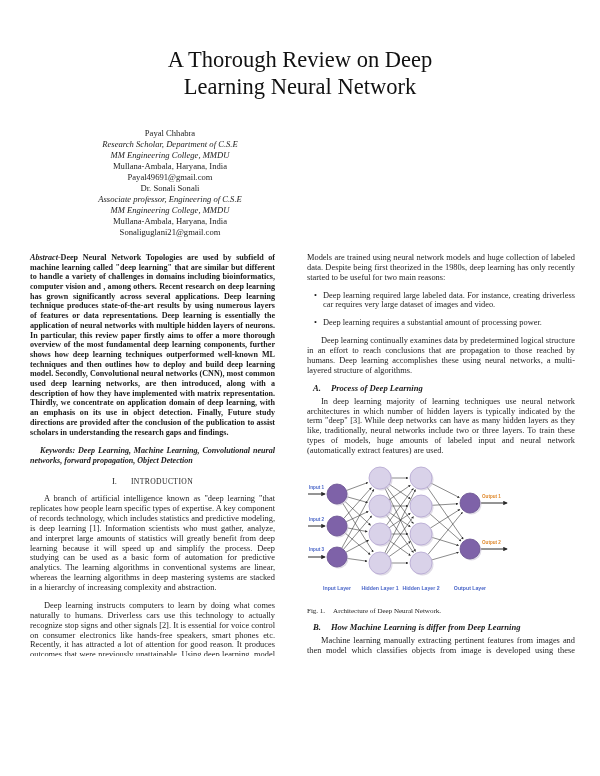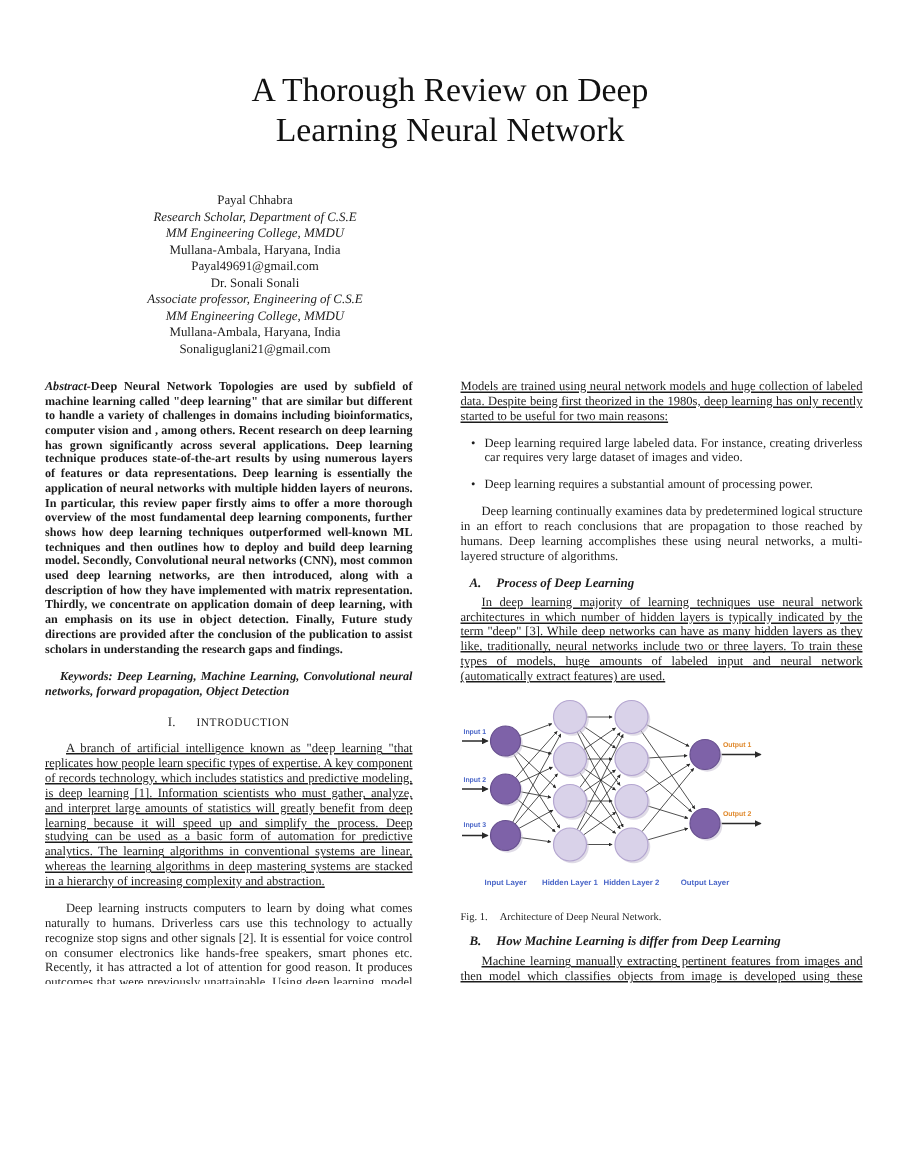--- a/index.html
+++ b/index.html
@@ -16,21 +16,21 @@
   .cols{display:flex;gap:32px;padding:0 25px 0 30px;margin-top:15px;}
   .col{width:50%;text-align:justify;font-size:8.4px;line-height:1.175;}
   .abstract{font-weight:bold;font-size:8.1px;line-height:1.2;}
   .keywords{font-weight:bold;font-style:italic;font-size:8.1px;margin-top:9px;text-indent:10px;}
   .sec-heading{
     text-align:center;margin-top:11px;margin-bottom:7px;font-size:8.6px;
   }
   .sec-heading .num{margin-right:14px;}
   .sec-heading .cap{font-size:7.6px;letter-spacing:.4px;}
   .para{text-indent:14px;margin-top:8px;}
-  .para.first{margin-top:0;text-decoration:underline;}
+  .para.first{margin-top:0;}
   .noindent{text-indent:0;}
   .bullet{margin-top:8px;padding-left:16px;position:relative;}
   .bullet::before{content:"\2022";position:absolute;left:7px;}
   .sub-heading{font-style:italic;font-size:8.6px;margin-top:7px;margin-bottom:4px;text-indent:6px;font-weight:bold;}
   .sub-heading .sh-num{margin-right:10px;}
   .fig-wrap{margin-top:10px;}
   .fig-caption{font-size:7px;text-align:left;margin-top:8px;margin-bottom:4px;}
   .fig-caption .fig-num{margin-right:8px;}
   .inline-italic{font-style:italic;}
   svg text{font-family:"Liberation Sans","DejaVu Sans",sans-serif;}

